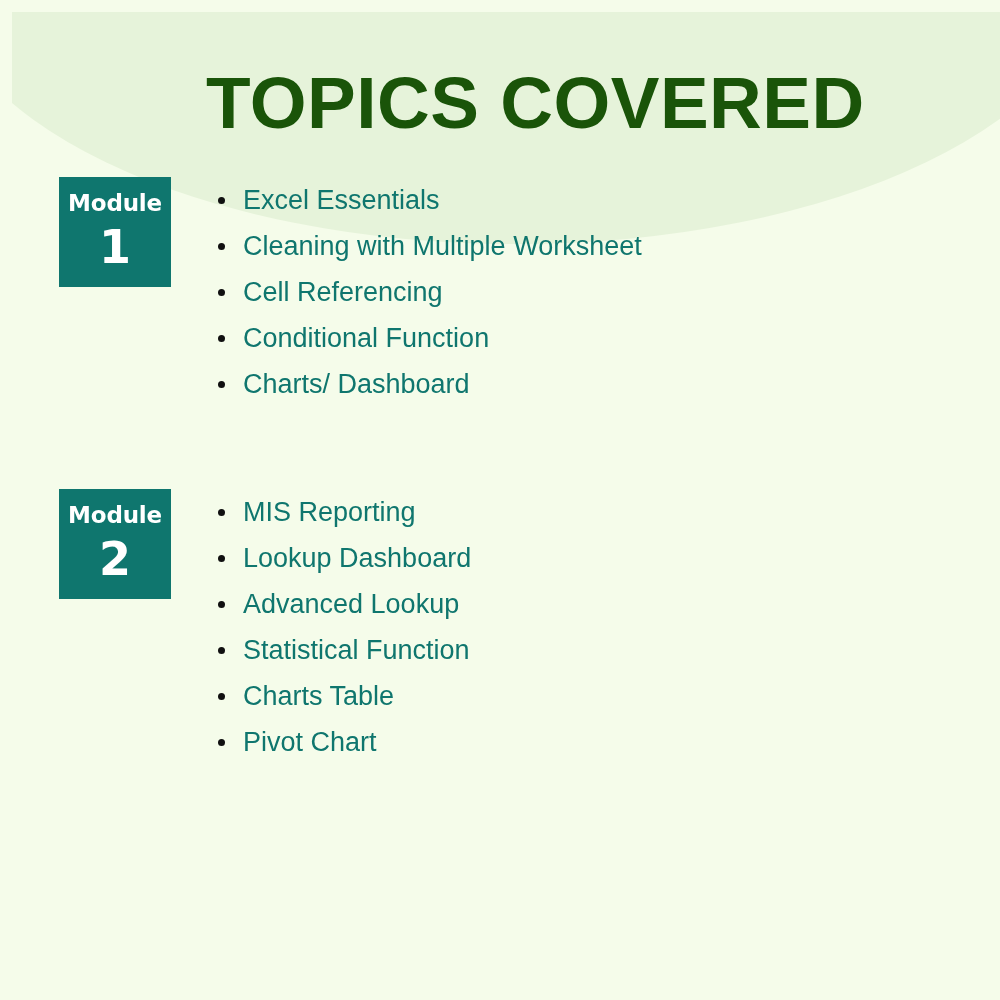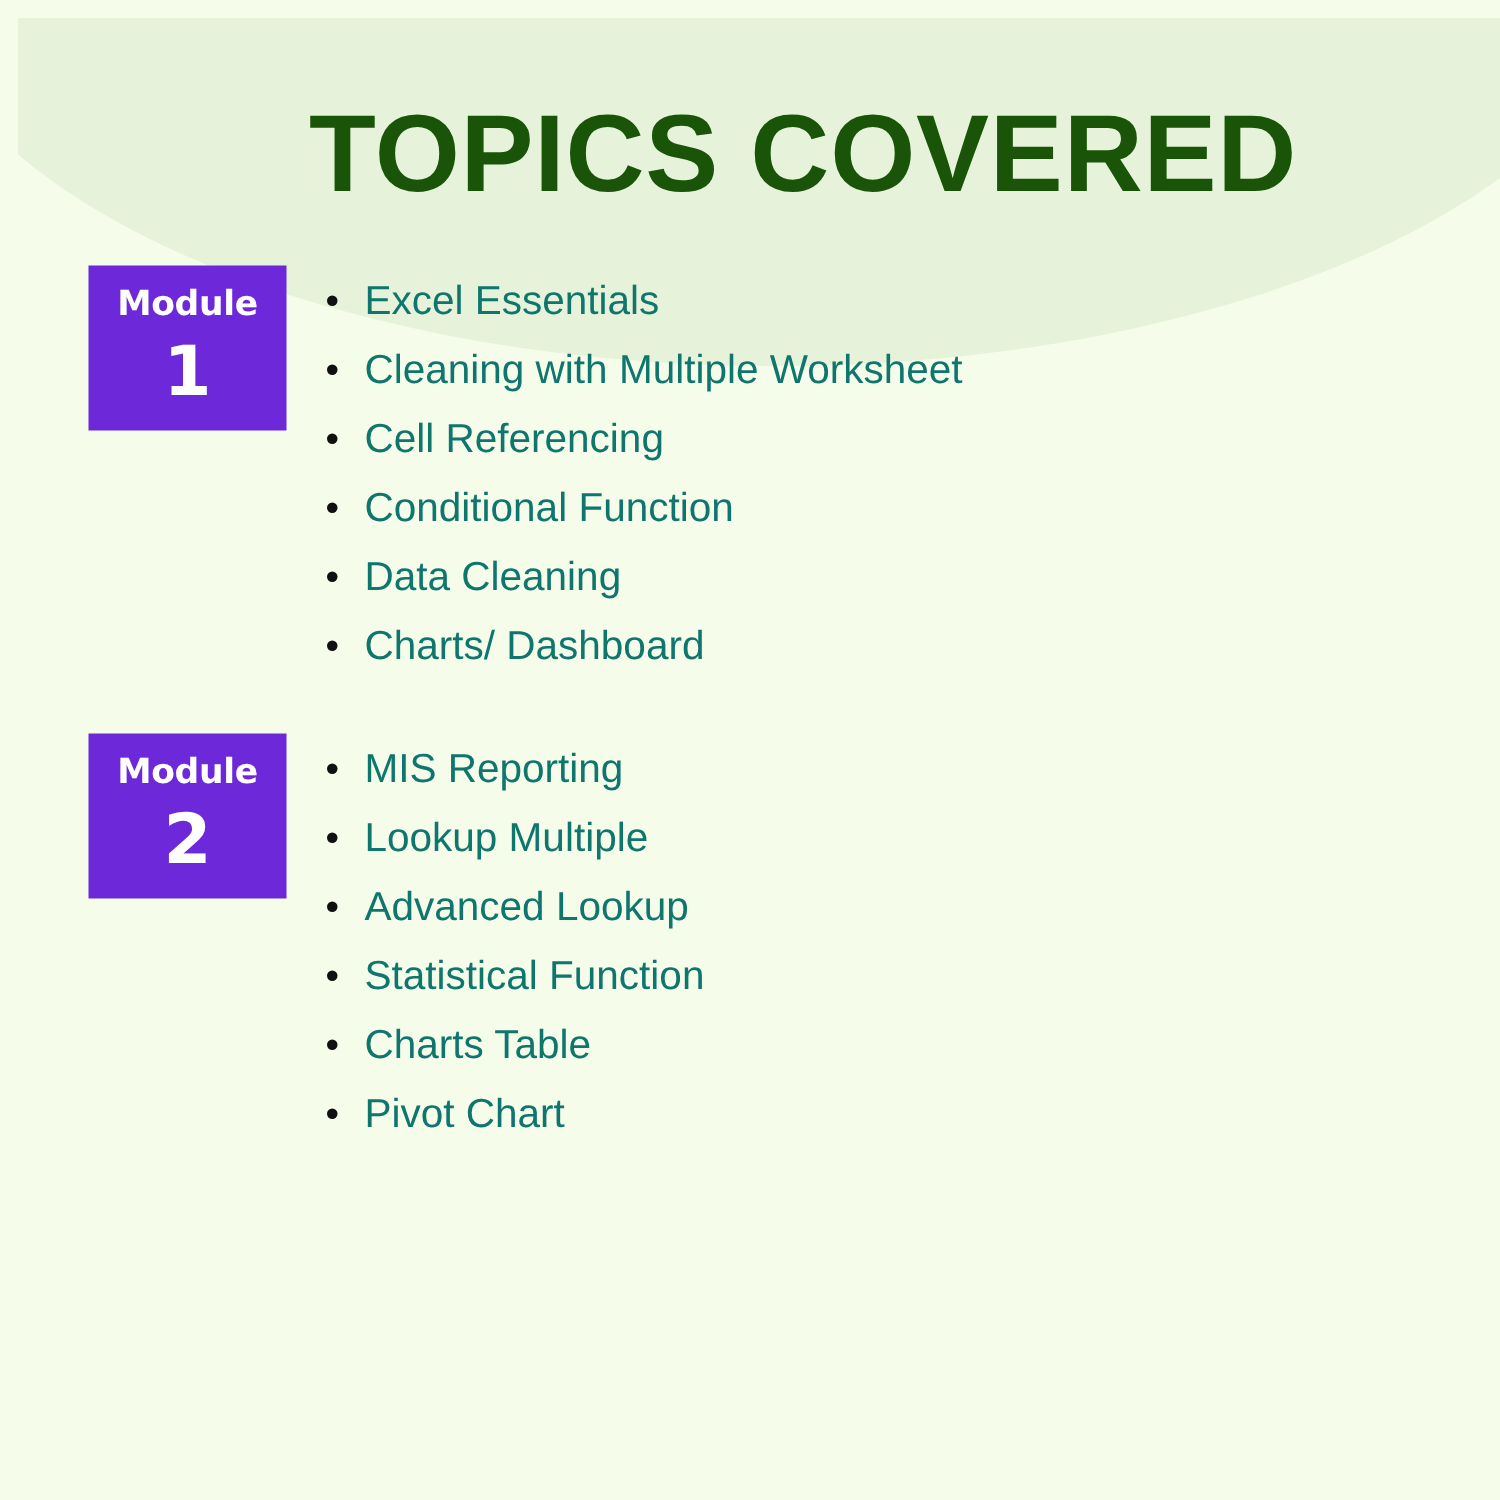--- a/index.html
+++ b/index.html
@@ -59,23 +59,23 @@
     left:0;
     width:1000px;
   }
   #module-row-1 { top:157px; }
   #module-row-2 { top:469px; }
 
   .module-badge {
     position:absolute;
     left:39px;
     top:0;
-    width:132px;
+    width:112px;
     height:110px;
-    background:#6d28d9;
+    background:#0f766e;
     color:#ffffff;
     display:flex;
     flex-direction:column;
     align-items:center;
     justify-content:center;
     font-family:"DejaVu Sans", sans-serif;
   }
 
   .module-badge-label {
     font-size:23px;
@@ -147,42 +147,38 @@
       <li class="topic-item">
         <span class="topic-bullet"></span>
         <span>Cell Referencing</span>
       </li>
       <li class="topic-item">
         <span class="topic-bullet"></span>
         <span>Conditional Function</span>
       </li>
       <li class="topic-item">
         <span class="topic-bullet"></span>
-        <span>Data Cleaning</span>
-      </li>
-      <li class="topic-item">
-        <span class="topic-bullet"></span>
         <span>Charts/ Dashboard</span>
       </li>
     </ul>
   </section>
 
   <section class="module-row" id="module-row-2">
     <div class="module-badge">
       <span class="module-badge-label">Module</span>
       <span class="module-badge-number">2</span>
     </div>
     <ul class="topic-list">
       <li class="topic-item">
         <span class="topic-bullet"></span>
         <span>MIS Reporting</span>
       </li>
       <li class="topic-item">
         <span class="topic-bullet"></span>
-        <span>Lookup Multiple</span>
+        <span>Lookup Dashboard</span>
       </li>
       <li class="topic-item">
         <span class="topic-bullet"></span>
         <span>Advanced Lookup</span>
       </li>
       <li class="topic-item">
         <span class="topic-bullet"></span>
         <span>Statistical Function</span>
       </li>
       <li class="topic-item">

